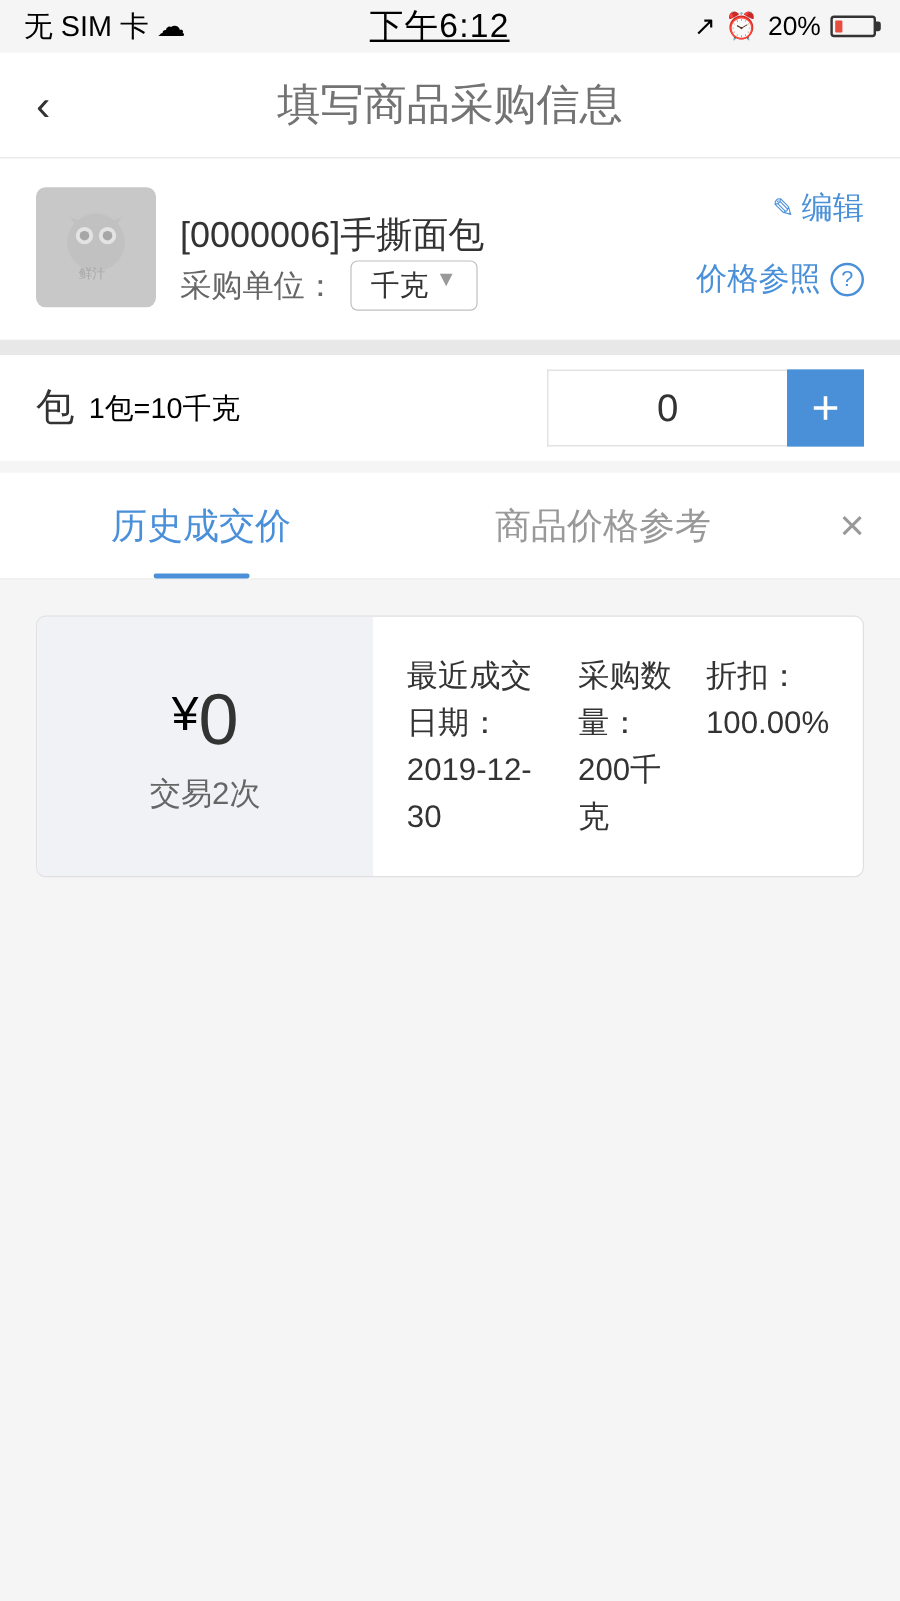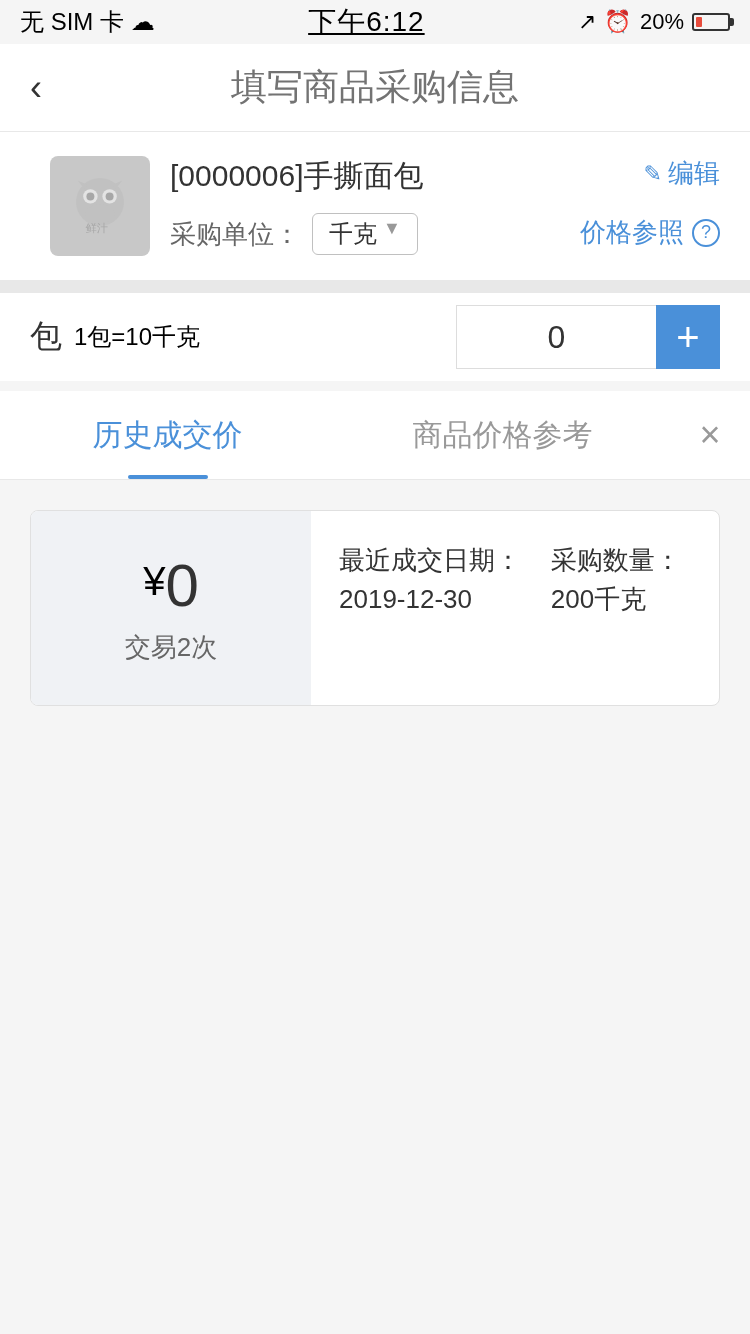--- a/index.html
+++ b/index.html
@@ -122,31 +122,31 @@
     .product-image {
       width: 100px;
       height: 100px;
       background: #c8c8c8;
       border-radius: 8px;
       display: flex;
       align-items: center;
       justify-content: center;
       color: #999;
       font-size: 12px;
-      margin-left: 20px;
     }
     .owl-icon {
       width: 80px;
       height: 80px;
       opacity: 0.5;
     }
     .product-info {
       display: flex;
       flex-direction: column;
-      gap: 16px;
+      gap: 0;
+      margin-top: 20px;
     }
     .product-name {
       font-size: 30px;
       color: #333;
       font-weight: 400;
     }
     .product-unit {
       display: flex;
       align-items: center;
       gap: 12px;
@@ -471,17 +471,20 @@
       <div class="price-count">交易2次</div>
     </div>
 
     <div class="price-right">
       <div class="price-detail-row">
         <span>最近成交日期：</span><span>2019-12-30</span>
       </div>
       <div class="price-detail-row">
         <span>采购数量：</span><span>200千克</span>
       </div>
+      <div class="price-detail-row">
+        <span>折扣：</span><span>100.00%</span>
+      </div>
     </div>
   </div>
 </div>
 
 <div class="page-spacer"></div>
 
 </body></html>

